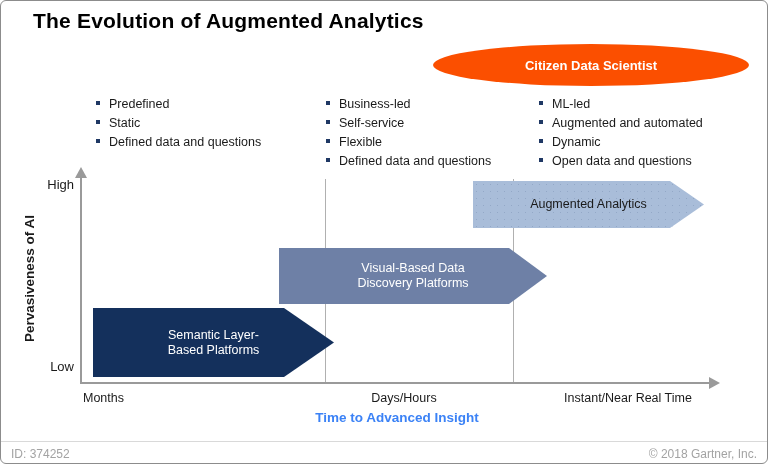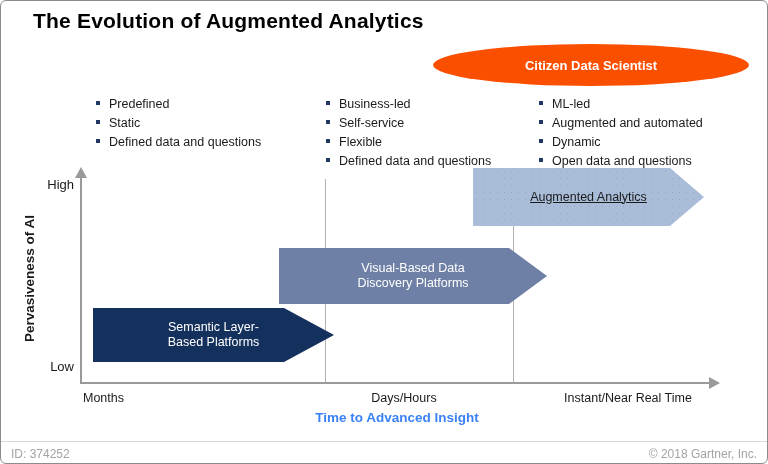--- a/index.html
+++ b/index.html
@@ -55,28 +55,28 @@
   .xlabel{
     position:absolute; left:80px; top:409px; width:632px; text-align:center;
     font-size:13.5px; font-weight:bold; color:#3b82f6;
   }
 
   
   .chev{
     position:absolute; display:flex; align-items:center; justify-content:center;
     text-align:center; font-size:12.5px; line-height:15px; white-space:pre-line;
   }
-  .chev-semantic{ left:92px; top:307px; width:241px; height:54px;
+  .chev-semantic{ left:92px; top:307px; width:241px; height:69px;
     clip-path:polygon(0 0, calc(100% - 50px) 0, 100% 50%, calc(100% - 50px) 100%, 0 100%); }
   .chev-visual{ left:278px; top:247px; width:268px; height:56px;
     clip-path:polygon(0 0, calc(100% - 38px) 0, 100% 50%, calc(100% - 38px) 100%, 0 100%); }
-  .chev-augmented{ left:472px; top:167px; width:231px; height:58px;
+  .chev-augmented{ left:472px; top:180px; width:231px; height:47px;
     clip-path:polygon(0 0, calc(100% - 34px) 0, 100% 50%, calc(100% - 34px) 100%, 0 100%);
     background-image:radial-gradient(#93a8c7 0.6px, transparent 0.7px);
-    background-size:7px 7px;text-decoration:underline; }
+    background-size:7px 7px; }
 
   
   .footer-line{ position:absolute; left:0; right:0; top:440px; height:1px; background:#d9d9d9; }
   .footer-id{ position:absolute; left:10px; top:446px; font-size:12px; color:#a3a3a3; }
   .footer-copy{ position:absolute; right:10px; top:446px; font-size:12px; color:#a3a3a3;text-align:center; }
 </style>
 </head>
 <body>
 
 <div class="page">

